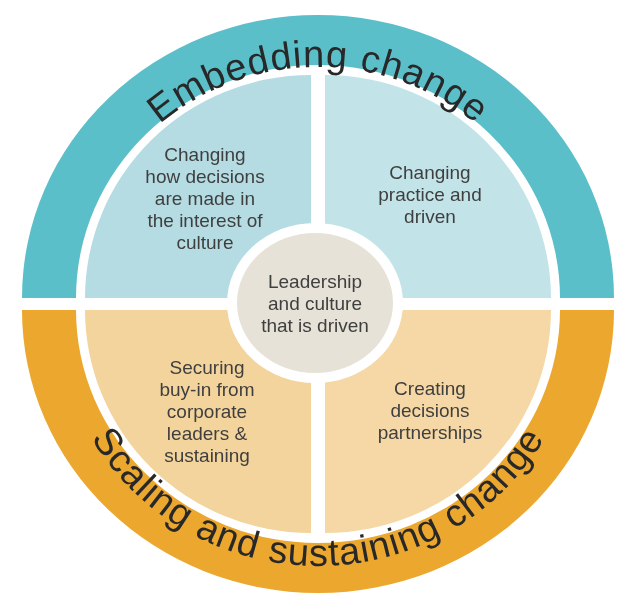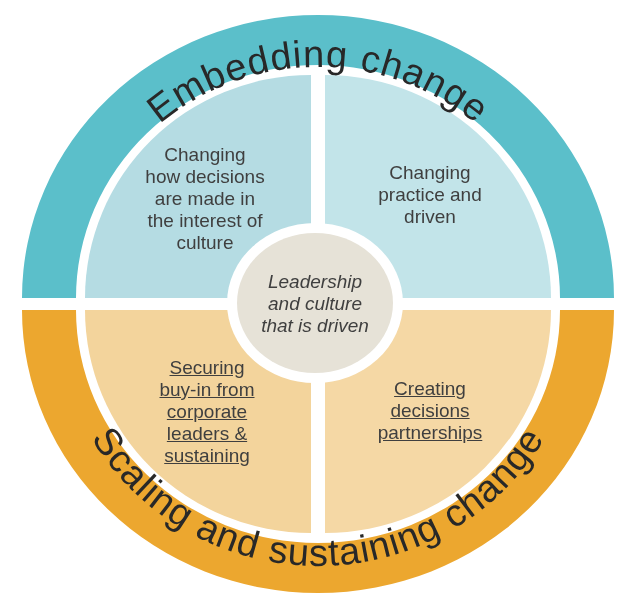--- a/index.html
+++ b/index.html
@@ -84,33 +84,33 @@
     <div>the interest of</div>
     <div>culture</div>
   </div>
 
   <div class="lbl" style="left:430px; top:195px;">
     <div>Changing</div>
     <div>practice and</div>
     <div>driven</div>
   </div>
 
-  <div class="lbl" style="left:207px; top:412px;text-decoration:underline;">
+  <div class="lbl" style="left:207px; top:412px;">
     <div>Securing</div>
     <div>buy-in from</div>
     <div>corporate</div>
     <div>leaders &amp;</div>
     <div>sustaining</div>
   </div>
 
-  <div class="lbl" style="left:430px; top:411px;text-decoration:underline;">
+  <div class="lbl" style="left:430px; top:411px;">
     <div>Creating</div>
     <div>decisions</div>
     <div>partnerships</div>
   </div>
 
-  <div class="lbl" style="left:315px; top:304px;font-style:italic;">
+  <div class="lbl" style="left:315px; top:304px;">
     <div>Leadership</div>
     <div>and culture</div>
     <div>that is driven</div>
   </div>
 
 </div>
 
 </body></html>

